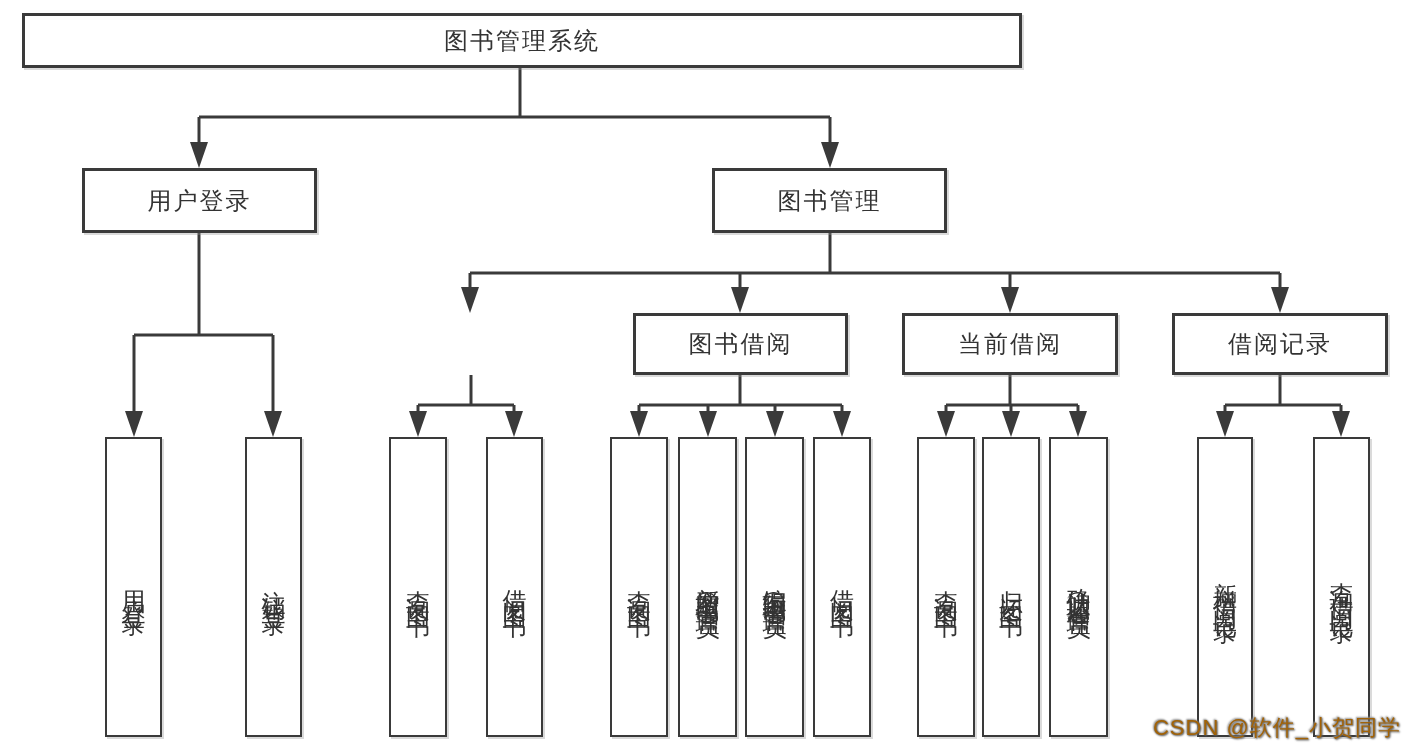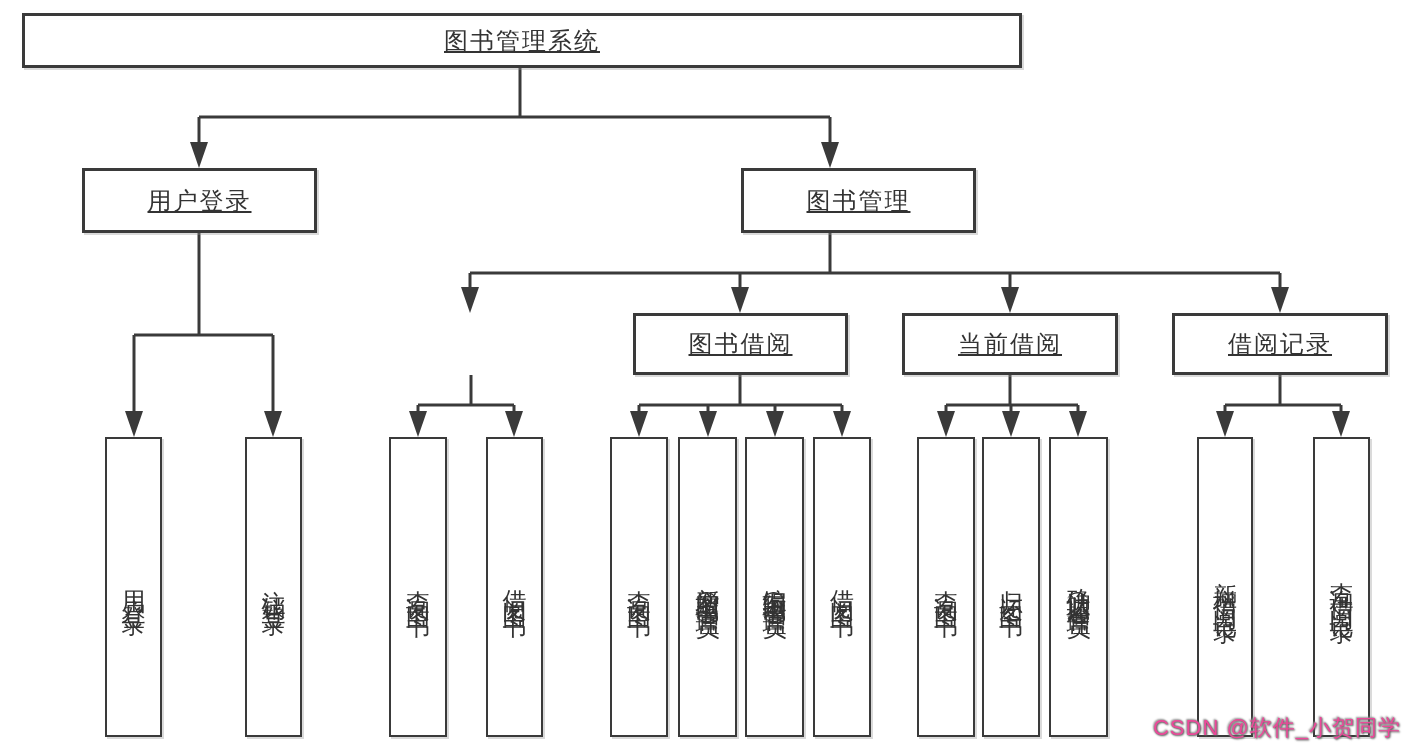--- a/index.html
+++ b/index.html
@@ -22,21 +22,20 @@
     background: #ffffff;
     border: 3px solid #3a3a3a;
     box-shadow: 2px 2px 0 rgba(150,150,150,0.35);
     display: flex;
     align-items: center;
     justify-content: center;
     color: #333333;
     font-size: 24px;
     letter-spacing: 2px;
     white-space: nowrap;
-    text-decoration: underline;
   }
   .vbox {
     position: absolute;
     box-sizing: border-box;
     background: #ffffff;
     border: 2.5px solid #3a3a3a;
     box-shadow: 2px 2px 0 rgba(150,150,150,0.35);
     display: flex;
     align-items: center;
     justify-content: center;
@@ -46,21 +45,21 @@
     text-orientation: mixed;
     letter-spacing: 8px;
     line-height: 1;
     overflow: hidden;
   }
   .watermark {
     position: absolute;
     right: 4px;
     bottom: 4px;
     font-size: 22px;
-    color: #ec4899;
+    color: #a16207;
     text-shadow: 1px 1px 2px #5a5a5a, -1px -1px 2px #9a9a9a, 0 0 2px #777777;
     letter-spacing: 1px;
     white-space: nowrap;
   }
 </style>
 </head>
 <body>
 
 <div id="canvas">
 
@@ -126,21 +125,21 @@
       <polygon points="1002,411 1020,411 1011,437"></polygon>
       <polygon points="1069,411 1087,411 1078,437"></polygon>
       <polygon points="1216,411 1234,411 1225,437"></polygon>
       <polygon points="1332,411 1350,411 1341,437"></polygon>
     </g>
   </svg>
 
   <div class="box" style="left:22px; top:13px; width:1000px; height:55px;">图书管理系统</div>
 
   <div class="box" style="left:82px; top:168px; width:235px; height:65px;">用户登录</div>
-  <div class="box" style="left:712px; top:168px; width:235px; height:65px;margin-left:29px;">图书管理</div>
+  <div class="box" style="left:712px; top:168px; width:235px; height:65px;">图书管理</div>
 
   <div class="box" style="left:902px; top:313px; width:216px; height:62px;">当前借阅</div>
   <div class="box" style="left:633px; top:313px; width:215px; height:62px;">图书借阅</div>
   <div class="box" style="left:1172px; top:313px; width:216px; height:62px;">借阅记录</div>
 
   <div class="vbox" style="left:105px; top:437px; width:57px; height:300px;">用户登录</div>
   <div class="vbox" style="left:245px; top:437px; width:57px; height:300px;">注销登录</div>
 
   <div class="vbox" style="left:389px; top:437px; width:58px; height:300px;">查询图书</div>
   <div class="vbox" style="left:486px; top:437px; width:57px; height:300px;">借阅图书</div>

